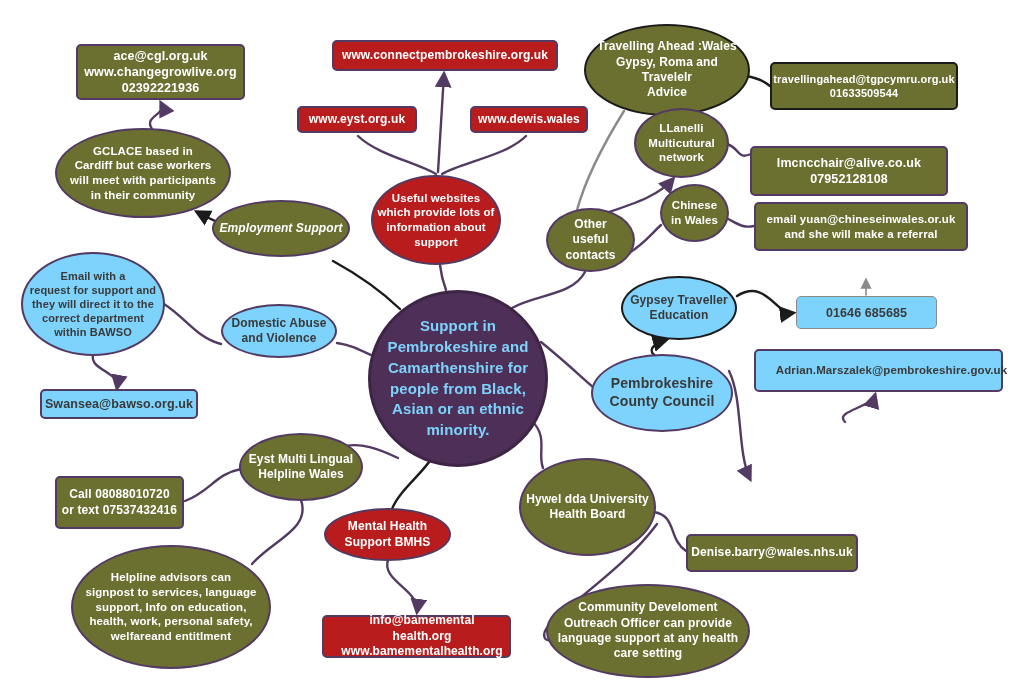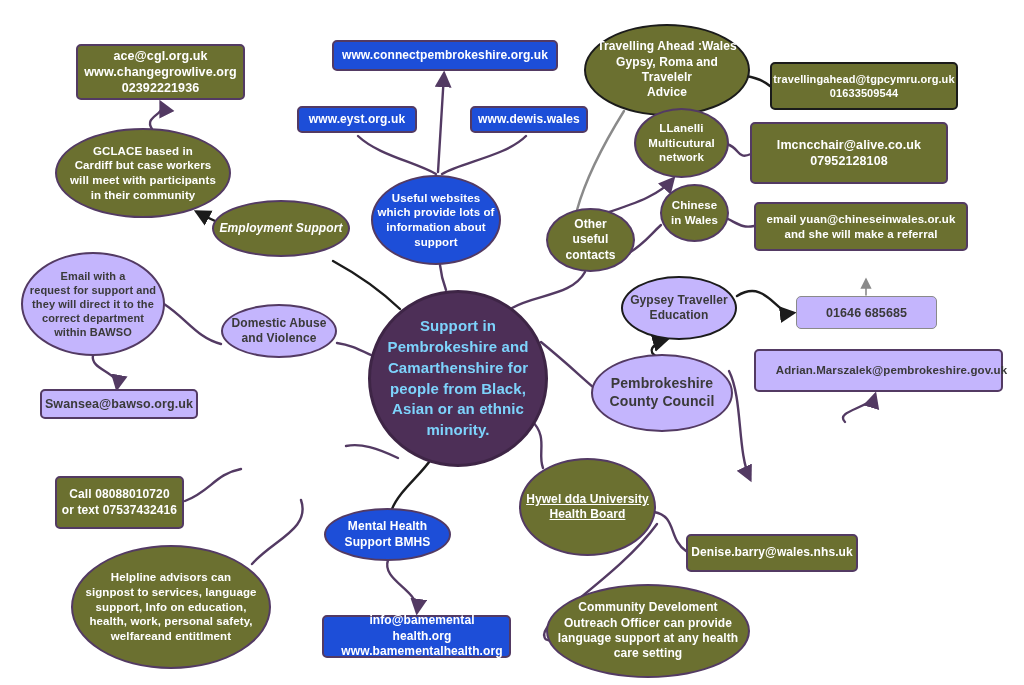--- a/index.html
+++ b/index.html
@@ -10,22 +10,22 @@
   }
   .connector-layer{position:absolute;left:0;top:0;width:1024px;height:685px;}
   .node{
     position:absolute;display:flex;align-items:center;justify-content:center;
     text-align:center;font-weight:bold;white-space:pre-line;box-sizing:border-box;
     line-height:1.28;letter-spacing:.1px;padding:2px 4px;
   }
   .ellipse{border-radius:50%;}
   .rect{border-radius:5px;}
   .olive{background:#6b7030;color:#ffffff;border:2.5px solid #533a63;}
-  .gold{background:#c4b5fd;color:#3a3a3a;border:2.5px solid #533a63;}
-  .blue{background:#1d4ed8;color:#ffffff;border:2.5px solid #533a63;}
+  .gold{background:#7dd3fc;color:#3a3a3a;border:2.5px solid #533a63;}
+  .blue{background:#b91c1c;color:#ffffff;border:2.5px solid #533a63;}
   .purple-center{background:#4d2f57;color:#7dd3fc;border:3px solid #3e2546;line-height:1.38;}
   .border-black{border-color:#1b1b1b;}
   .border-gray{border:1.5px solid #8a8a8a;}
 </style>
 </head>
 <body>
 
 <div class="canvas">
 
   <svg class="connector-layer" width="1024" height="685" viewBox="0 0 1024 685" xmlns="http://www.w3.org/2000/svg">
@@ -101,21 +101,21 @@
 Gypsy, Roma and Travelelr
 Advice</div>
 
   <div class="node rect olive border-black" style="left:770px;top:50px;width:188px;height:48px;font-size:11px;">travellingahead@tgpcymru.org.uk
 01633509544</div>
 
   <div class="node ellipse olive" style="left:634px;top:96px;width:95px;height:70px;font-size:11.5px;">LLanelli
 Multicutural
 network</div>
 
-  <div class="node rect olive" style="left:750px;top:110px;width:198px;height:62px;font-size:12.5px;">lmcncchair@alive.co.uk
+  <div class="node rect olive" style="left:750px;top:134px;width:198px;height:50px;font-size:12.5px;">lmcncchair@alive.co.uk
 07952128108</div>
 
   <div class="node ellipse olive" style="left:660px;top:172px;width:69px;height:58px;font-size:11.5px;">Chinese
 in Wales</div>
 
   <div class="node rect olive" style="left:754px;top:190px;width:214px;height:49px;font-size:11.5px;">email  yuan@chineseinwales.or.uk
 and she will make a referral</div>
 
   <div class="node ellipse olive" style="left:546px;top:196px;width:89px;height:64px;font-size:12px;">Other
 useful
@@ -143,37 +143,39 @@
 request for support and
 they will direct it to the
 correct department
 within BAWSO</div>
 
   <div class="node ellipse gold" style="left:221px;top:292px;width:116px;height:54px;font-size:12px;">Domestic Abuse
 and Violence</div>
 
   <div class="node rect gold" style="left:40px;top:377px;width:158px;height:30px;font-size:12.5px;">Swansea@bawso.org.uk</div>
 
+  <div class="node ellipse olive" style="left:239px;top:421px;width:124px;height:68px;font-size:12px;">Eyst Multi Lingual
+Helpline Wales</div>
 
   <div class="node rect olive" style="left:55px;top:464px;width:129px;height:53px;font-size:12px;">Call  08088010720
 or text  07537432416</div>
 
   <div class="node ellipse olive" style="left:71px;top:533px;width:200px;height:124px;font-size:11.5px;">Helpline advisors can
 signpost to services, language
 support, Info on education,
 health, work, personal safety,
 welfareand entitlment</div>
 
   <div class="node ellipse blue" style="left:324px;top:496px;width:127px;height:53px;font-size:12px;">Mental Health
 Support BMHS</div>
 
   <div class="node rect blue" style="left:322px;top:603px;width:189px;height:43px;font-size:12px;padding-left:15px;">info@bamemental health.org
 www.bamementalhealth.org</div>
 
-  <div class="node ellipse olive" style="left:519px;top:446px;width:137px;height:98px;font-size:12px;text-decoration:underline;">Hywel dda University
+  <div class="node ellipse olive" style="left:519px;top:446px;width:137px;height:98px;font-size:12px;">Hywel dda University
 Health Board</div>
 
   <div class="node rect olive" style="left:686px;top:522px;width:172px;height:38px;font-size:12px;">Denise.barry@wales.nhs.uk</div>
 
   <div class="node ellipse olive" style="left:546px;top:572px;width:204px;height:94px;font-size:12px;">Community Develoment
 Outreach Officer can provide
 language support at any health
 care setting</div>
 
 </div>

